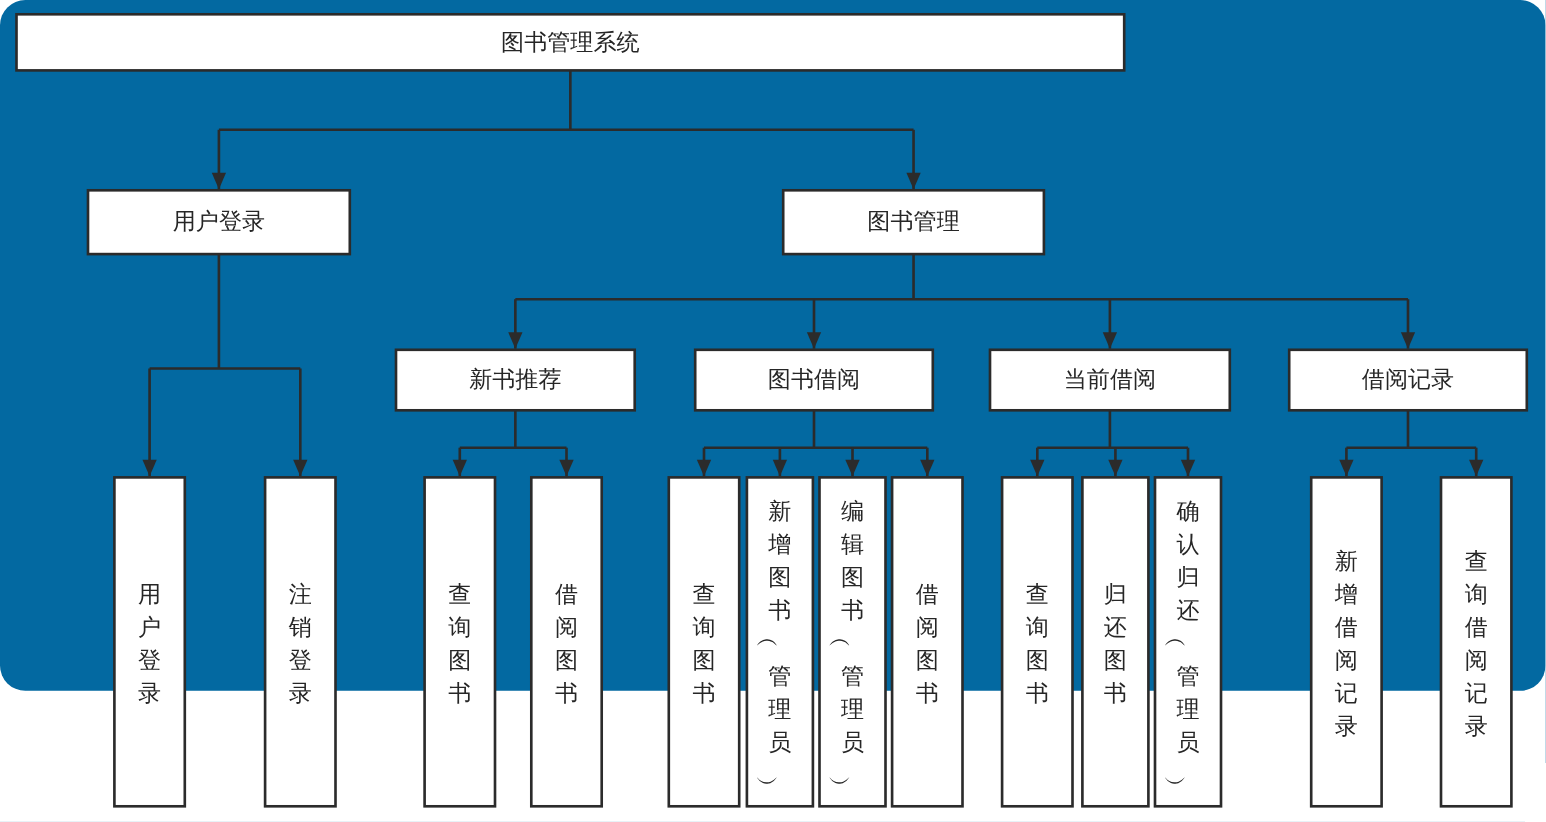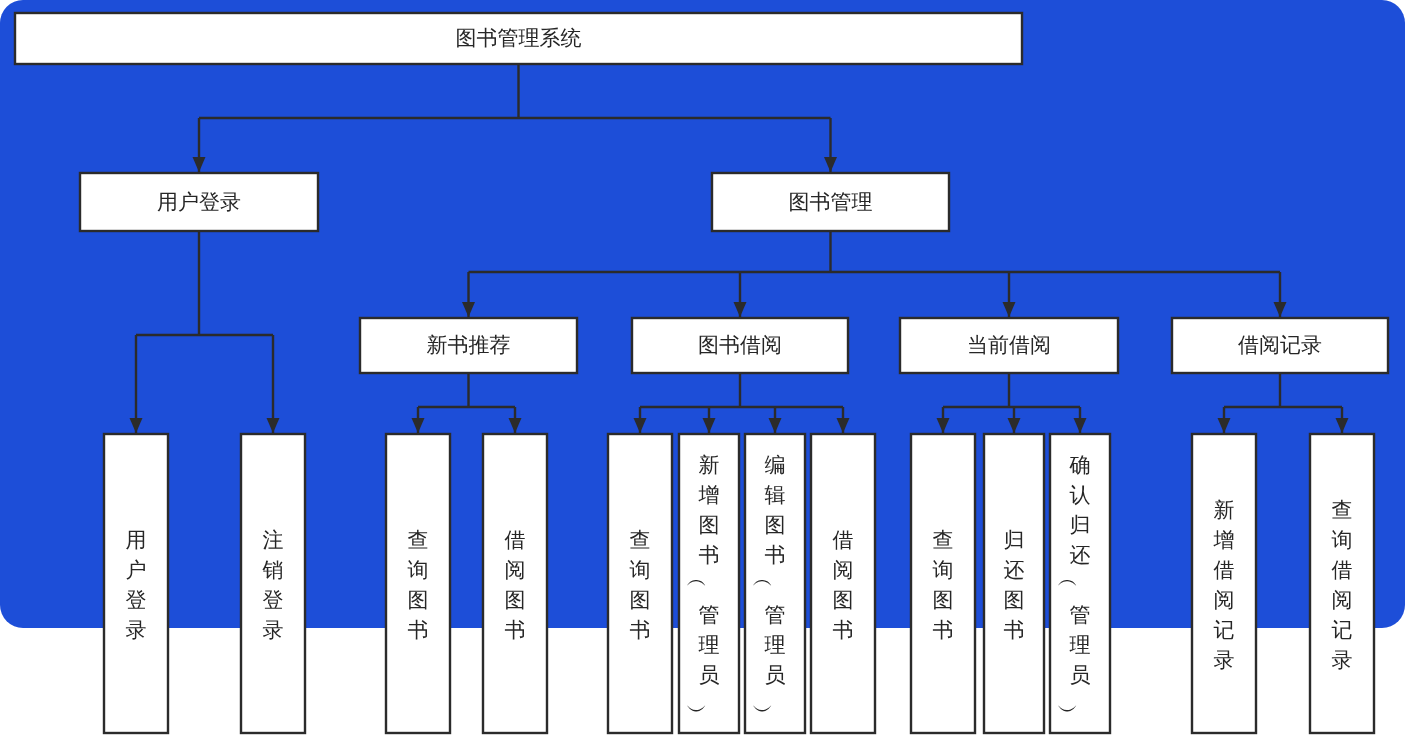--- a/index.html
+++ b/index.html
@@ -10,21 +10,21 @@
   body {
     width: 1405px;
     height: 747px;
     font-family: "Liberation Sans", "DejaVu Sans", sans-serif;
     overflow: hidden;
   }
   #diagram-root {
     position: relative;
     width: 1405px;
     height: 628px;
-    background: #1d4ed8;
+    background: #0369a1;
     border-radius: 23px;
   }
   svg.flow {
     position: absolute;
     top: 0;
     left: 0;
     width: 1405px;
     height: 747px;
   }
   .nodebox {

